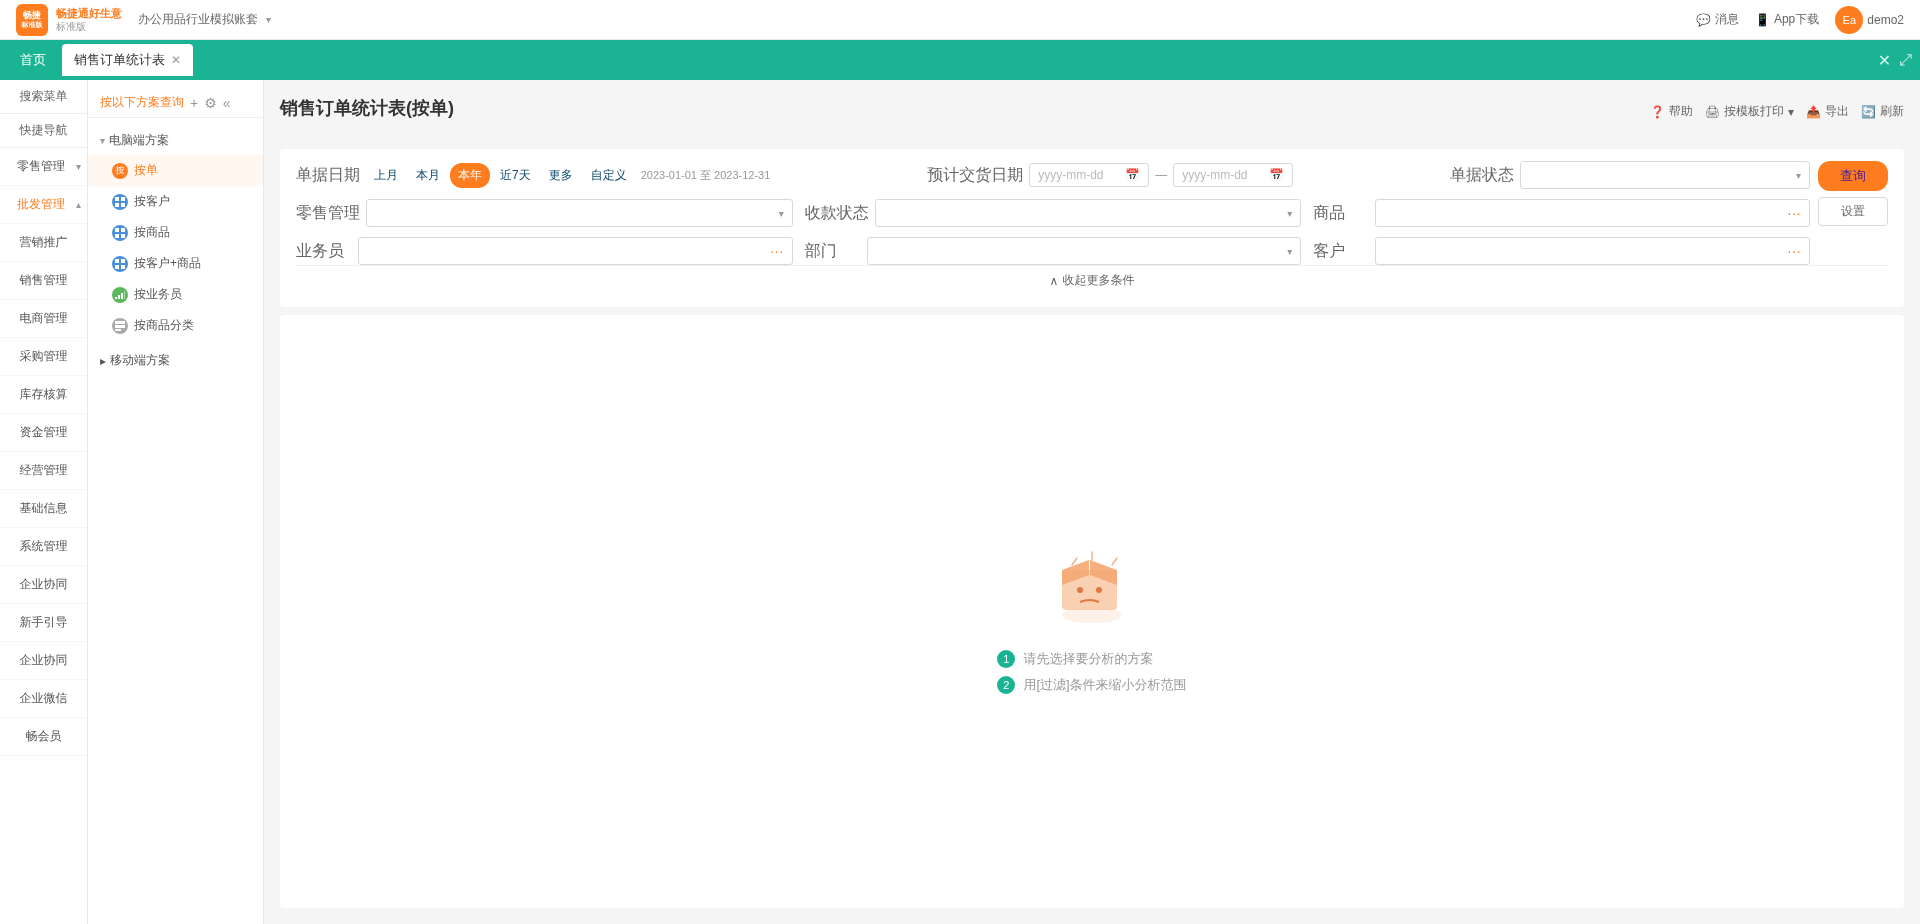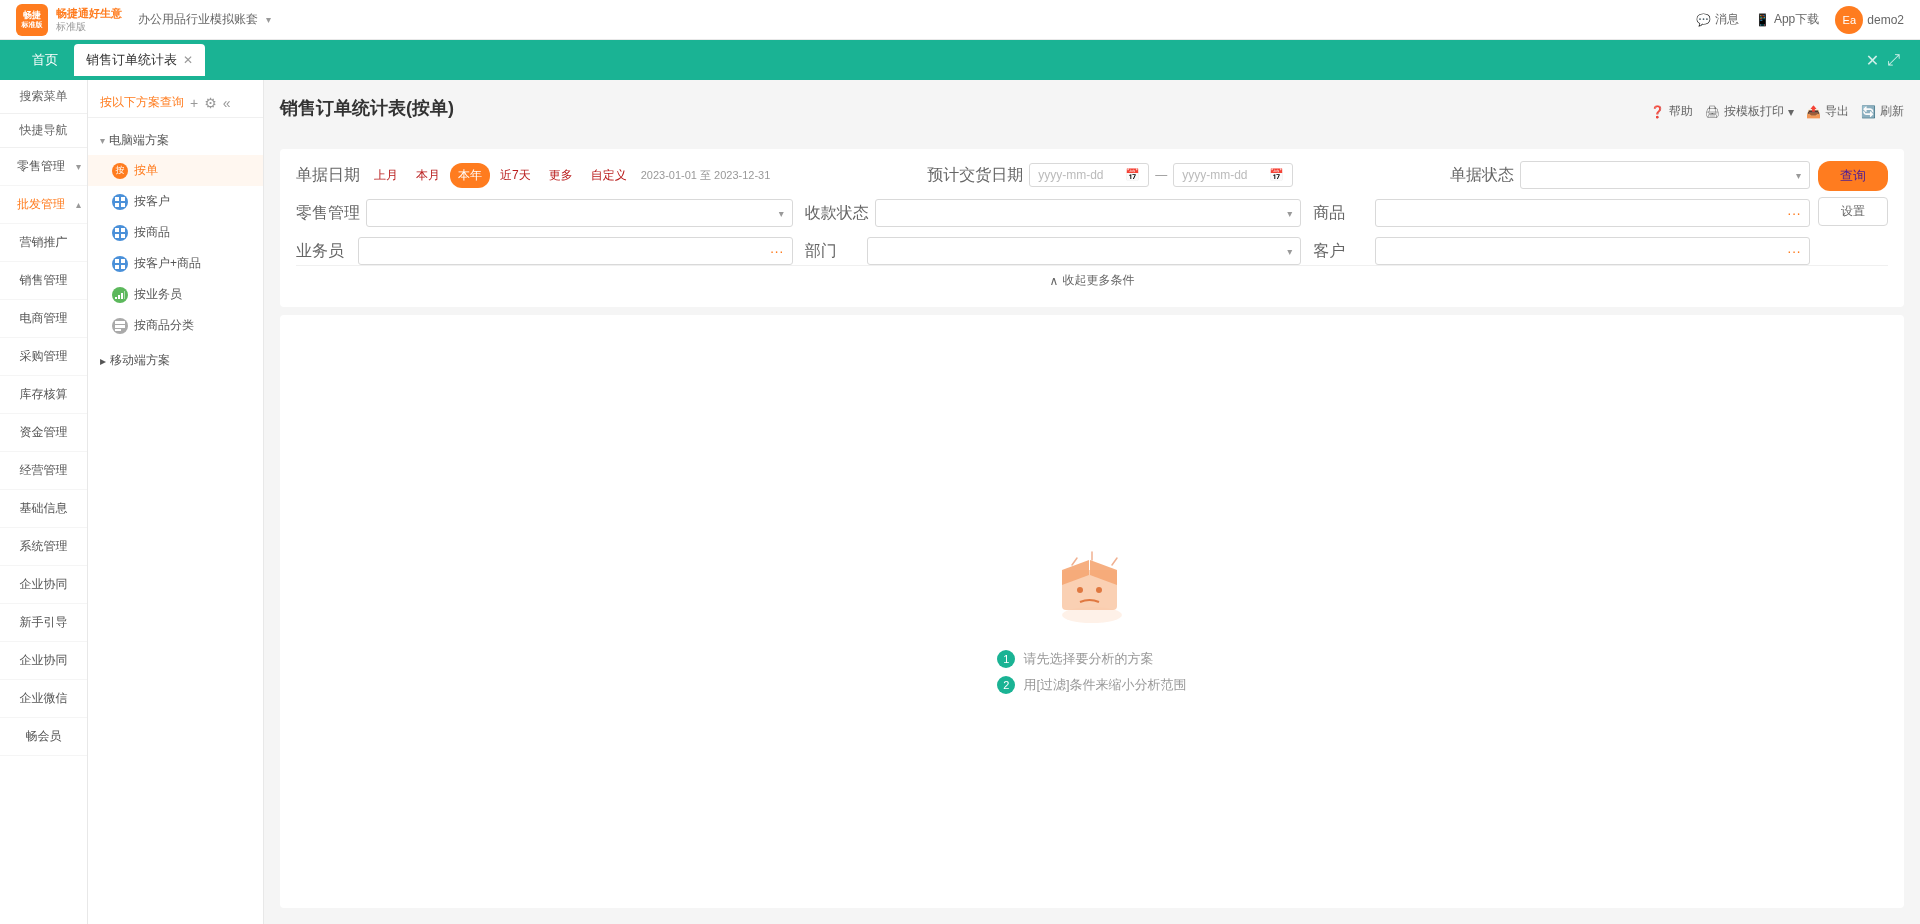--- a/index.html
+++ b/index.html
@@ -7,21 +7,21 @@
 
     
     .top-bar { height: 40px; background: #fff; display: flex; align-items: center; padding: 0 16px; border-bottom: 1px solid #e8e8e8; justify-content: space-between; }
     .top-bar-left { display: flex; align-items: center; gap: 8px; }
     .top-bar-logo { width: 32px; height: 32px; background: #ff7c1f; border-radius: 6px; display: flex; align-items: center; justify-content: center; color: #fff; font-size: 10px; font-weight: bold; }
     .top-bar-right { display: flex; align-items: center; gap: 16px; }
     .top-bar-right-item { display: flex; align-items: center; gap: 4px; font-size: 12px; color: #666; cursor: pointer; }
     .top-bar-avatar { width: 28px; height: 28px; border-radius: 50%; background: #ff7c1f; display: flex; align-items: center; justify-content: center; color: #fff; font-size: 11px; }
 
     
-    .tab-bar { height: 40px; background: #1ab394; display: flex; align-items: center; padding: 0 20px; gap: 4px; }
+    .tab-bar { height: 40px; background: #1ab394; display: flex; align-items: center; padding: 0 8px; gap: 4px; }
     .tab-item { height: 32px; display: flex; align-items: center; padding: 0 12px; border-radius: 4px 4px 0 0; font-size: 13px; cursor: pointer; color: rgba(255,255,255,0.8); }
     .tab-item.home { color: #fff; }
     .tab-item.active { background: #fff; color: #333; }
     .tab-close { margin-left: 6px; font-size: 12px; color: #999; cursor: pointer; }
     .tab-bar-actions { margin-left: auto; display: flex; align-items: center; gap: 8px; }
     .tab-bar-action { color: rgba(255,255,255,0.8); cursor: pointer; font-size: 16px; }
 
     
     .main-layout { display: flex; flex: 1; overflow: hidden; }
 
@@ -59,21 +59,21 @@
     .page-header { display: flex; align-items: flex-end; justify-content: space-between; margin-bottom: 29px; }
     .page-title { font-size: 18px; font-weight: bold; color: #333; }
     .page-actions { display: flex; align-items: center; gap: 12px; }
     .page-action-btn { display: flex; align-items: center; gap: 4px; font-size: 12px; color: #666; cursor: pointer; }
 
     
     .filter-area { background: #fff; border-radius: 4px; padding: 12px 16px; margin-bottom: 8px; }
     .filter-row { display: flex; align-items: center; gap: 12px; margin-bottom: 10px; }
     .filter-row:last-child { margin-bottom: 0; }
     .filter-label { font-size: 16px; color: #666; white-space: nowrap; min-width: 56px; }
-    .date-btn { padding: 4px 8px; font-size: 12px; color: #b91c1c; cursor: pointer; border-radius: 3px; white-space: nowrap; }
+    .date-btn { padding: 4px 8px; font-size: 12px; color: #0c4a6e; cursor: pointer; border-radius: 3px; white-space: nowrap; }
     .date-btn.active { background: #ff7c1f; color: #fff; border-radius: 12px; }
     .date-range-text { font-size: 11px; color: #999; white-space: nowrap; }
     .date-input { width: 120px; height: 24px; border: 1px solid #d9d9d9; border-radius: 3px; padding: 0 8px; font-size: 12px; color: #bbb; background: #fff; display: flex; align-items: center; justify-content: space-between; }
     .date-separator { color: #999; font-size: 12px; }
     .filter-select { height: 28px; border: 1px solid #d9d9d9; border-radius: 3px; padding: 0 8px; font-size: 12px; color: #333; background: #fff; display: flex; align-items: center; justify-content: space-between; cursor: pointer; min-width: 120px; flex: 1; }
     .filter-select-full { flex: 1; }
     .filter-select-arrow { color: #999; font-size: 10px; margin-left: 4px; }
     .filter-input { height: 28px; border: 1px solid #d9d9d9; border-radius: 3px; padding: 0 8px; font-size: 12px; color: #333; background: #fff; display: flex; align-items: center; justify-content: space-between; cursor: pointer; flex: 1; }
     .filter-dots { color: #ff7c1f; font-size: 14px; cursor: pointer; margin-left: 4px; }
     .status-select { min-width: 200px; flex: 1; }

